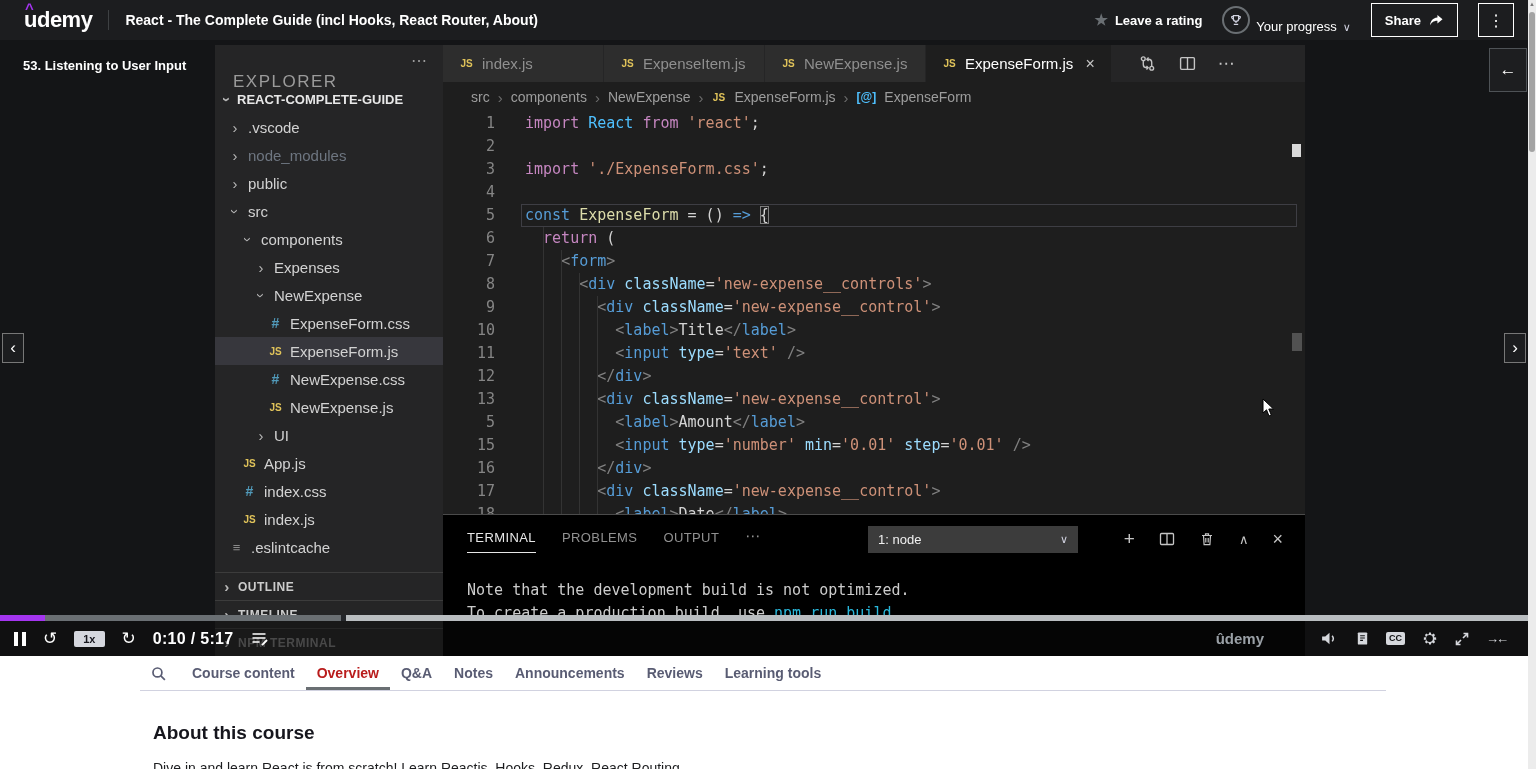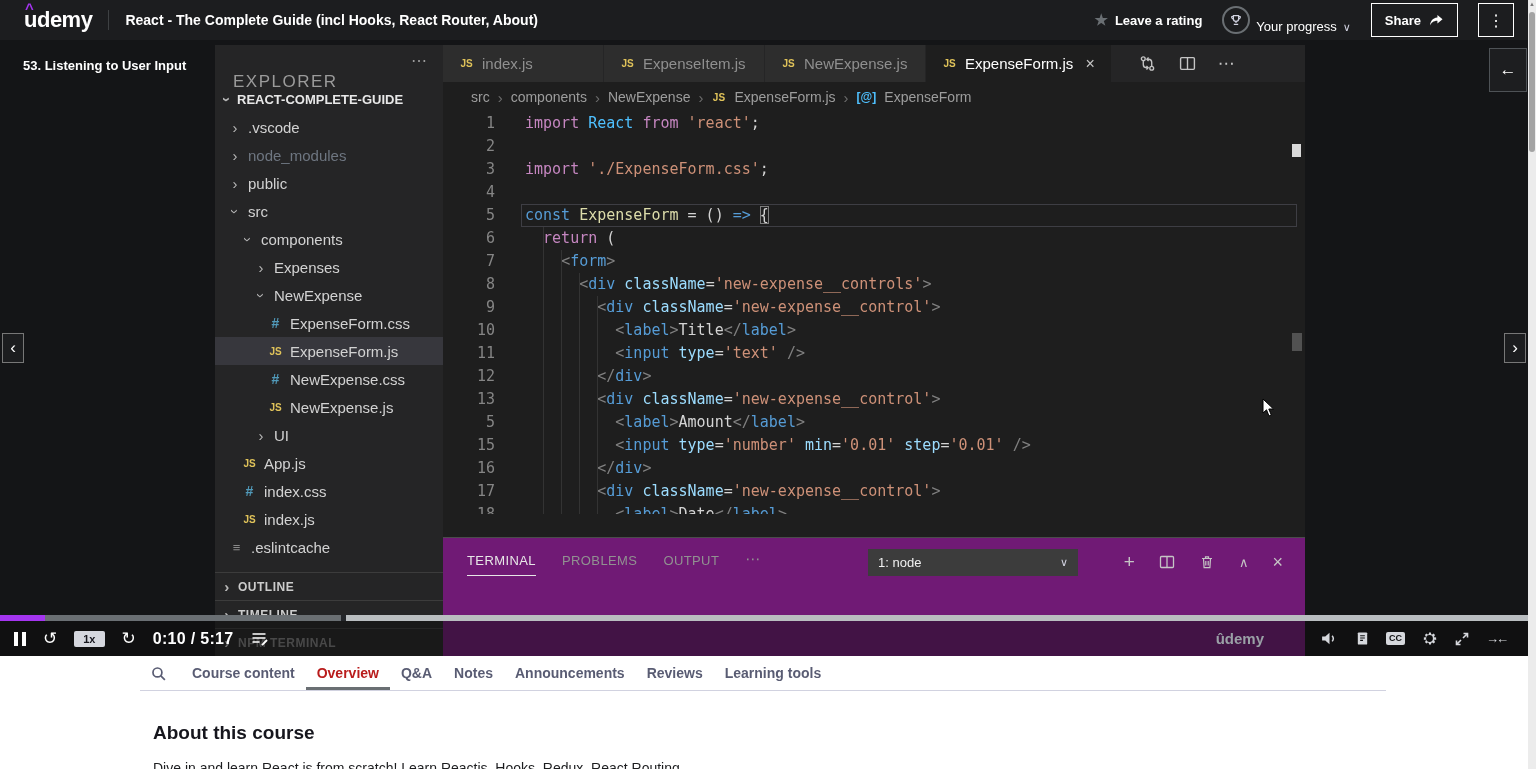--- a/index.html
+++ b/index.html
@@ -63,21 +63,21 @@
   .ln{width:52px;text-align:right;color:#858585;flex:none}
   .ct{padding-left:30px}
   .tk.k{color:#c586c0}.tk.t{color:#4fc1ff}.tk.s{color:#ce9178}.tk.b{color:#569cd6}
   .tk.f{color:#dcdcaa}.tk.a{color:#9cdcfe}.tk.p{color:#d4d4d4}.tk.g{color:#808080}
   .tk.x{color:#d4d4d4;outline:1px solid #7e7e7e;outline-offset:-1px}
   .curbox{position:absolute;left:78px;top:92px;width:776px;height:23px;border:1px solid #3e3e44;pointer-events:none}
   .ig{position:absolute;width:1px;background:#333}
   .ovr1{position:absolute;right:4px;top:99px;width:9px;height:13px;background:#d9d9d9}
   .ovr2{position:absolute;right:3px;top:288px;width:10px;height:18px;background:#515151}
 
-  .terminal{position:absolute;left:0;top:492px;width:862px;height:142px;background:#701a75;border-top:1px solid #4b4b4b}
+  .terminal{position:absolute;left:0;top:469px;width:862px;height:142px;background:#000000;border-top:1px solid #4b4b4b}
   .term-head{position:relative;height:48px}
   .tt{display:flex;gap:26px;padding:15px 0 0 24px;font-size:13px;letter-spacing:0.4px;align-items:flex-start}
   .tt .on{color:#e7e7e7;border-bottom:1.5px solid #e7e7e7;padding-bottom:7px}
   .tt .off{color:#919191}
   .tmore{color:#919191;font-size:15px;margin-top:-3px}
   .tsel{position:absolute;left:425px;top:11px;width:210px;height:27px;background:#3c3c3c;color:#f0f0f0;font-size:13px;display:flex;align-items:center;padding:0 10px;justify-content:space-between}
   .ticons{position:absolute;right:22px;top:13px;display:flex;gap:24px;color:#c5c5c5;font-size:16px;align-items:center}
   .ticons svg{display:block}
   .term-body{padding:16px 0 0 24px;font-family:"DejaVu Sans Mono",monospace;font-size:15px;line-height:23px;color:#ccc}
   .tok.c{color:#29b8db}.tok.p{color:#cccccc}
@@ -353,20 +353,24 @@
                   <line x1="8" y1="2.5" x2="8" y2="13.5"></line>
               </svg>
               <svg width="16" height="16" viewBox="0 0 16 16" fill="none" stroke="currentColor" stroke-width="1.2">
                 <path d="M3 4.5h10M6.5 4.2V2.8h3v1.4M4.5 4.5l.6 9.2h5.8l.6-9.2"></path>
                   <path d="M6.8 7v4.5M9.2 7v4.5"></path>
               </svg>
               <span style="font-size:13px">∧</span>
               <span style="font-size:18px">×</span>
             </div>
           </div>
+          <div class="term-body" id="termlines">
+              <div><span class="tok p">Note that the development build is not optimized.</span></div>
+              <div><span class="tok p">To create a production build, use </span><span class="tok c">npm run build</span><span class="tok p">.</span></div>
+            </div>
         </div>
       </div>
     </div>
 
     <div class="seek">
       <div class="seek-played"></div>
       <div class="seek-mid"></div>
       <div class="seek-notch"></div>
       <div class="seek-rest"></div>
     </div>

